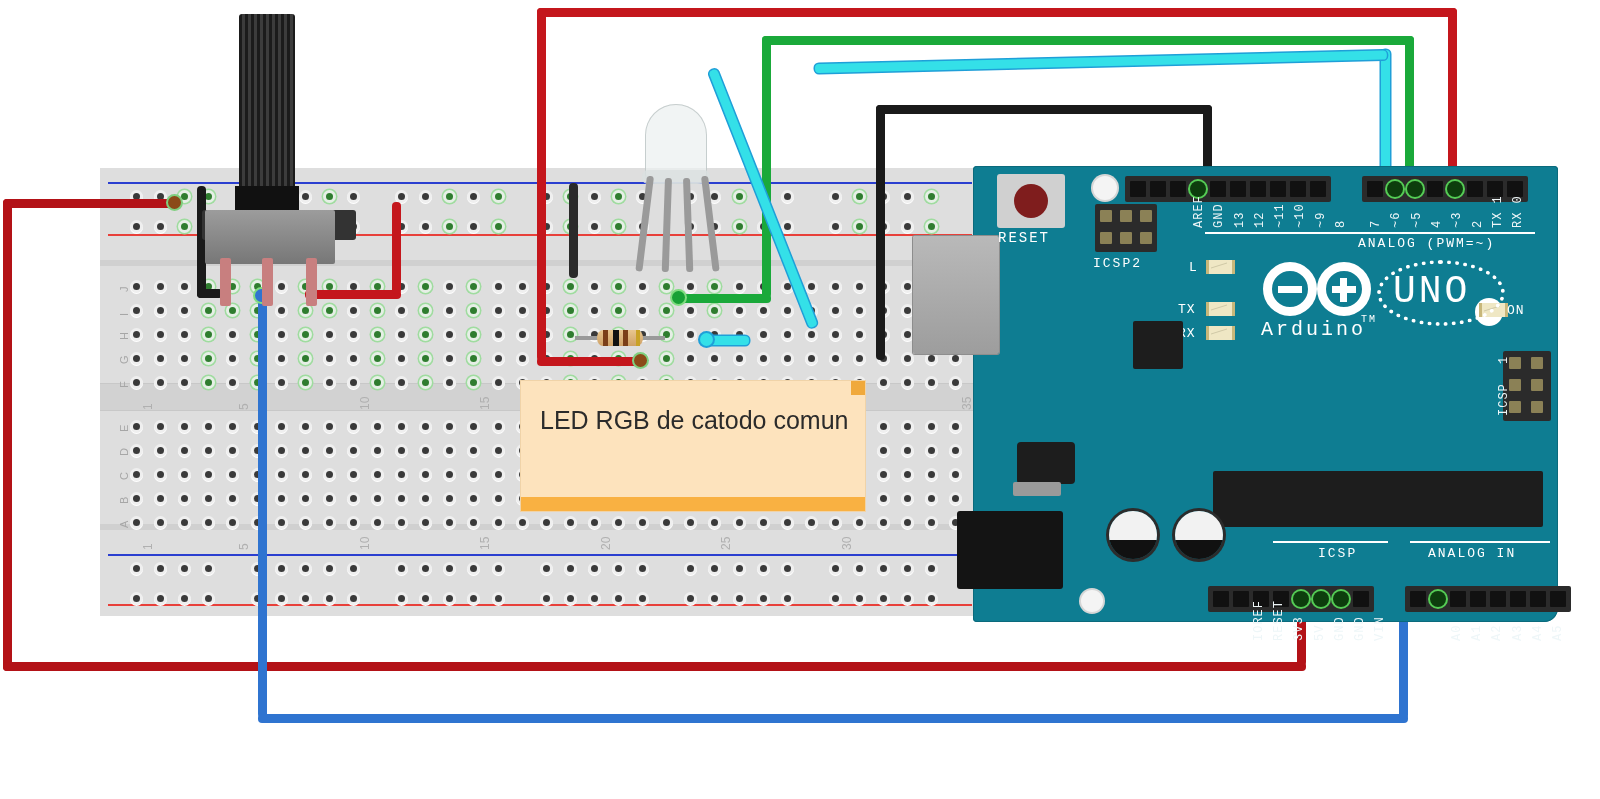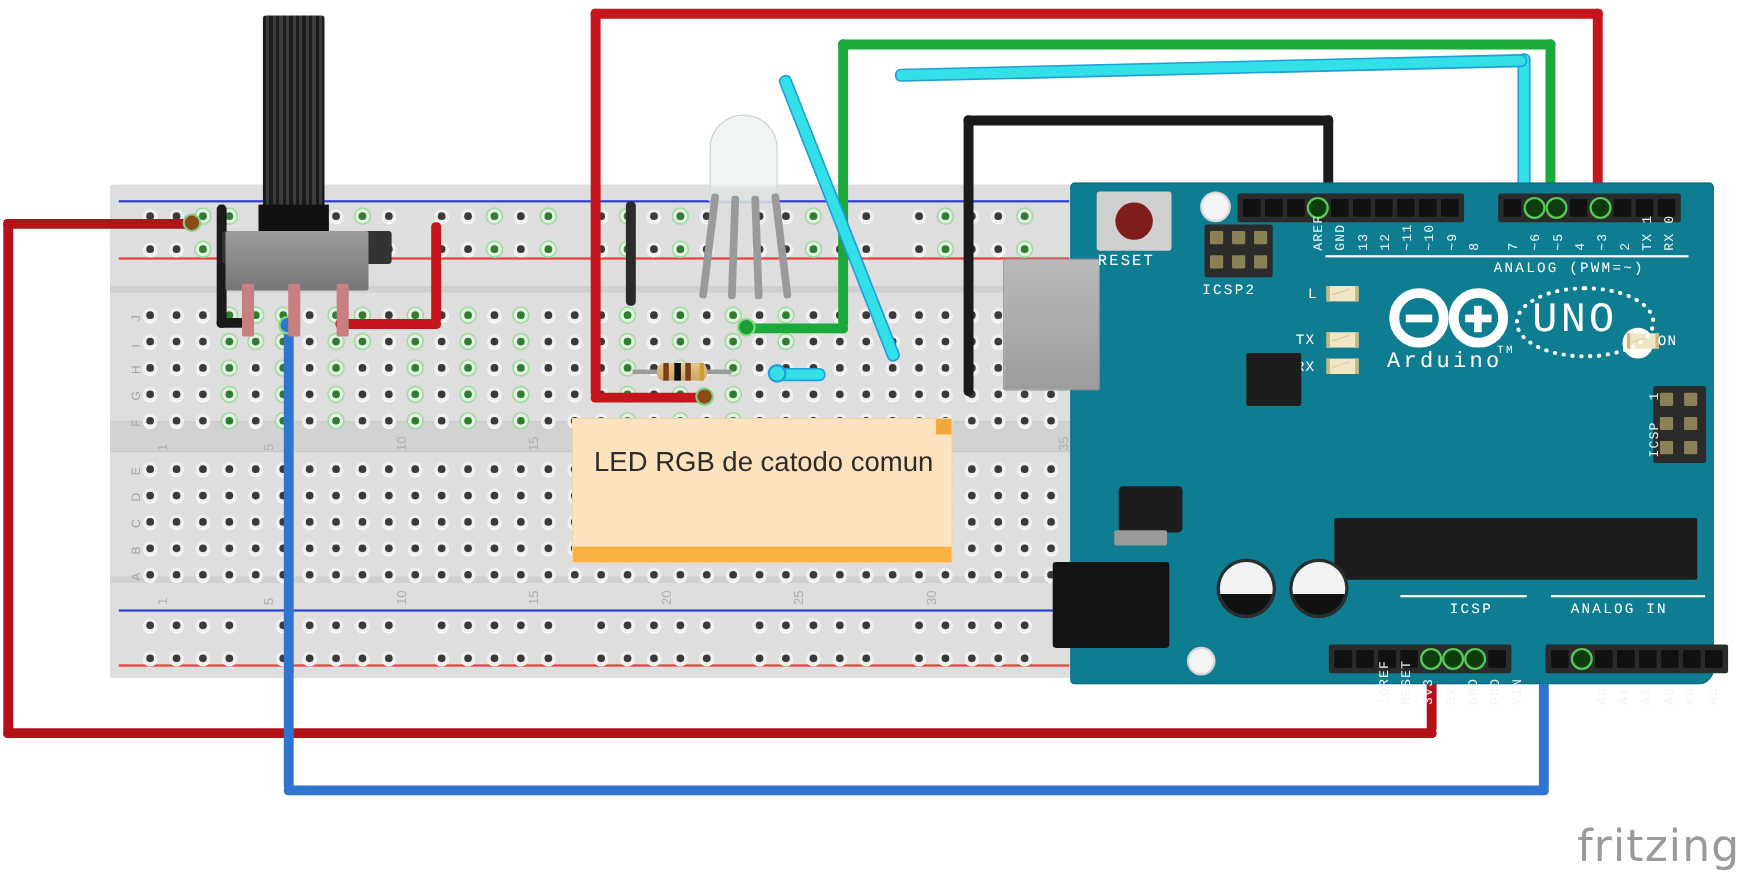--- a/index.html
+++ b/index.html
@@ -1800,14 +1800,13 @@
   </div>
 
   <div id="note">
     <div class="fold"></div>
     <div class="txt">LED RGB de catodo comun</div>
     <div class="footer">
       <div class="dots"></div>
     </div>
   </div>
 
-  <div id="fritz">fritzing</div>
 </div>
 
 </body></html>

